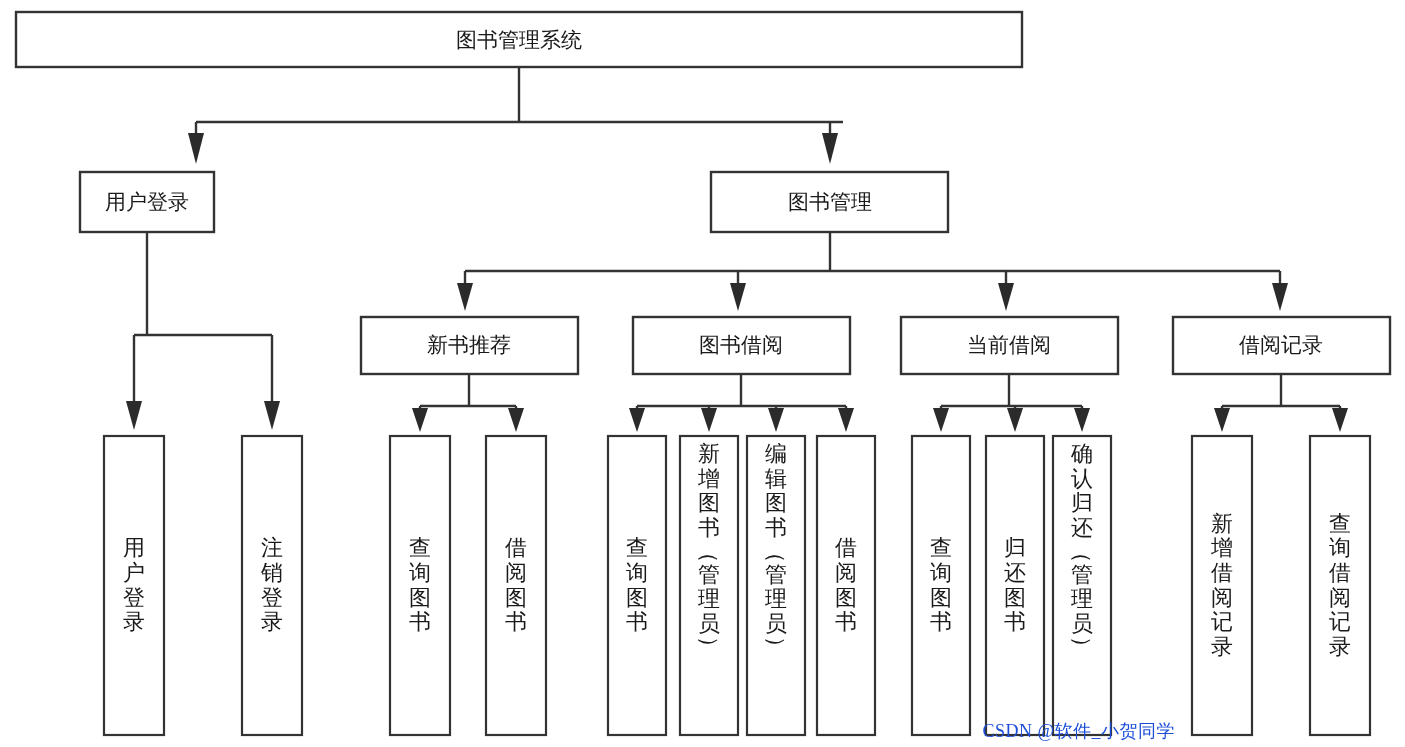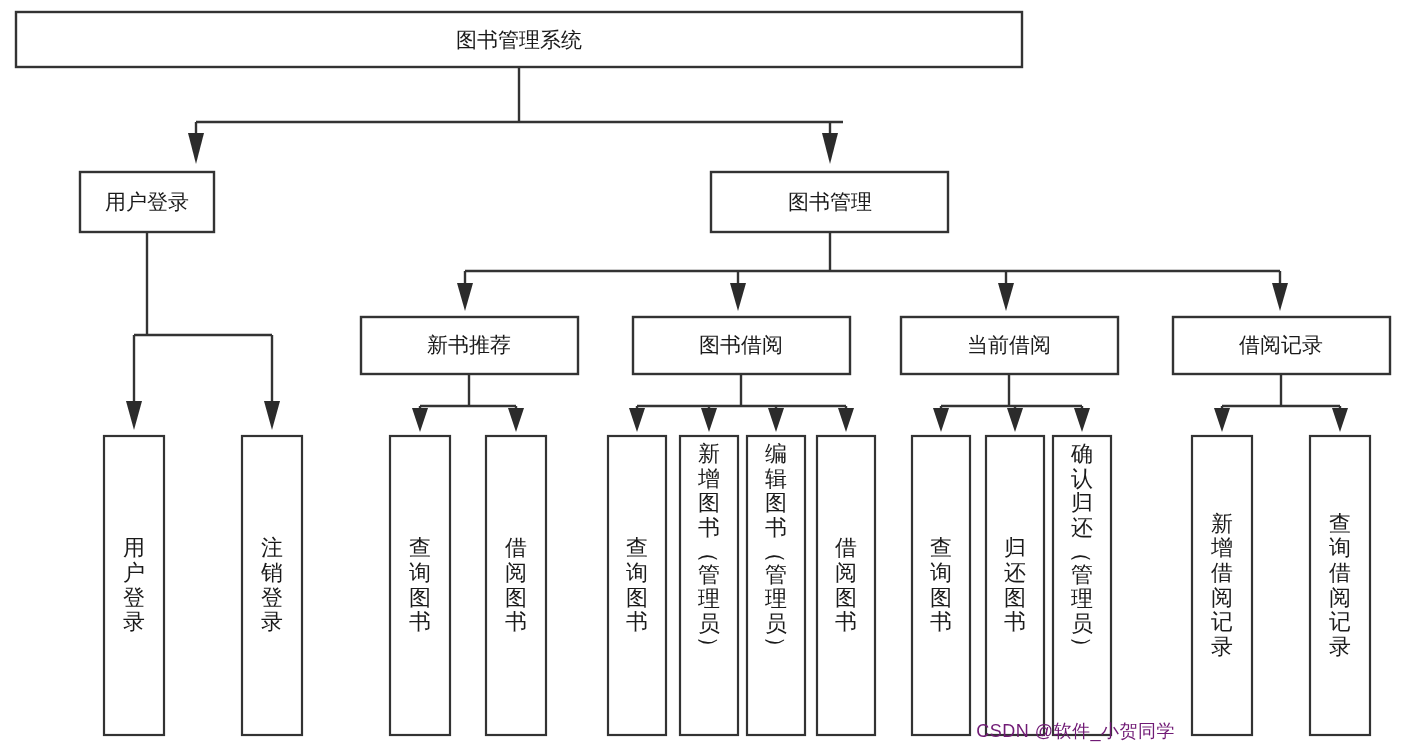--- a/index.html
+++ b/index.html
@@ -73,23 +73,23 @@
     display: block;
   }
   .leaf-char.rot {
     transform: rotate(90deg);
     line-height: 1.0;
   }
   .watermark {
     position: absolute;
     right: 14px;
     bottom: 4px;
-    font-family: Liberation Sans, sans-serif;
+    font-family: Liberation Serif, serif;
     font-size: 18px;
-    color: #701a75;
+    color: #1d4ed8;
     letter-spacing: 0.5px;
     white-space: nowrap;
     pointer-events: none;
   }
 </style>
 </head>
 <body>
 
 <div id="diagram-root">
 

